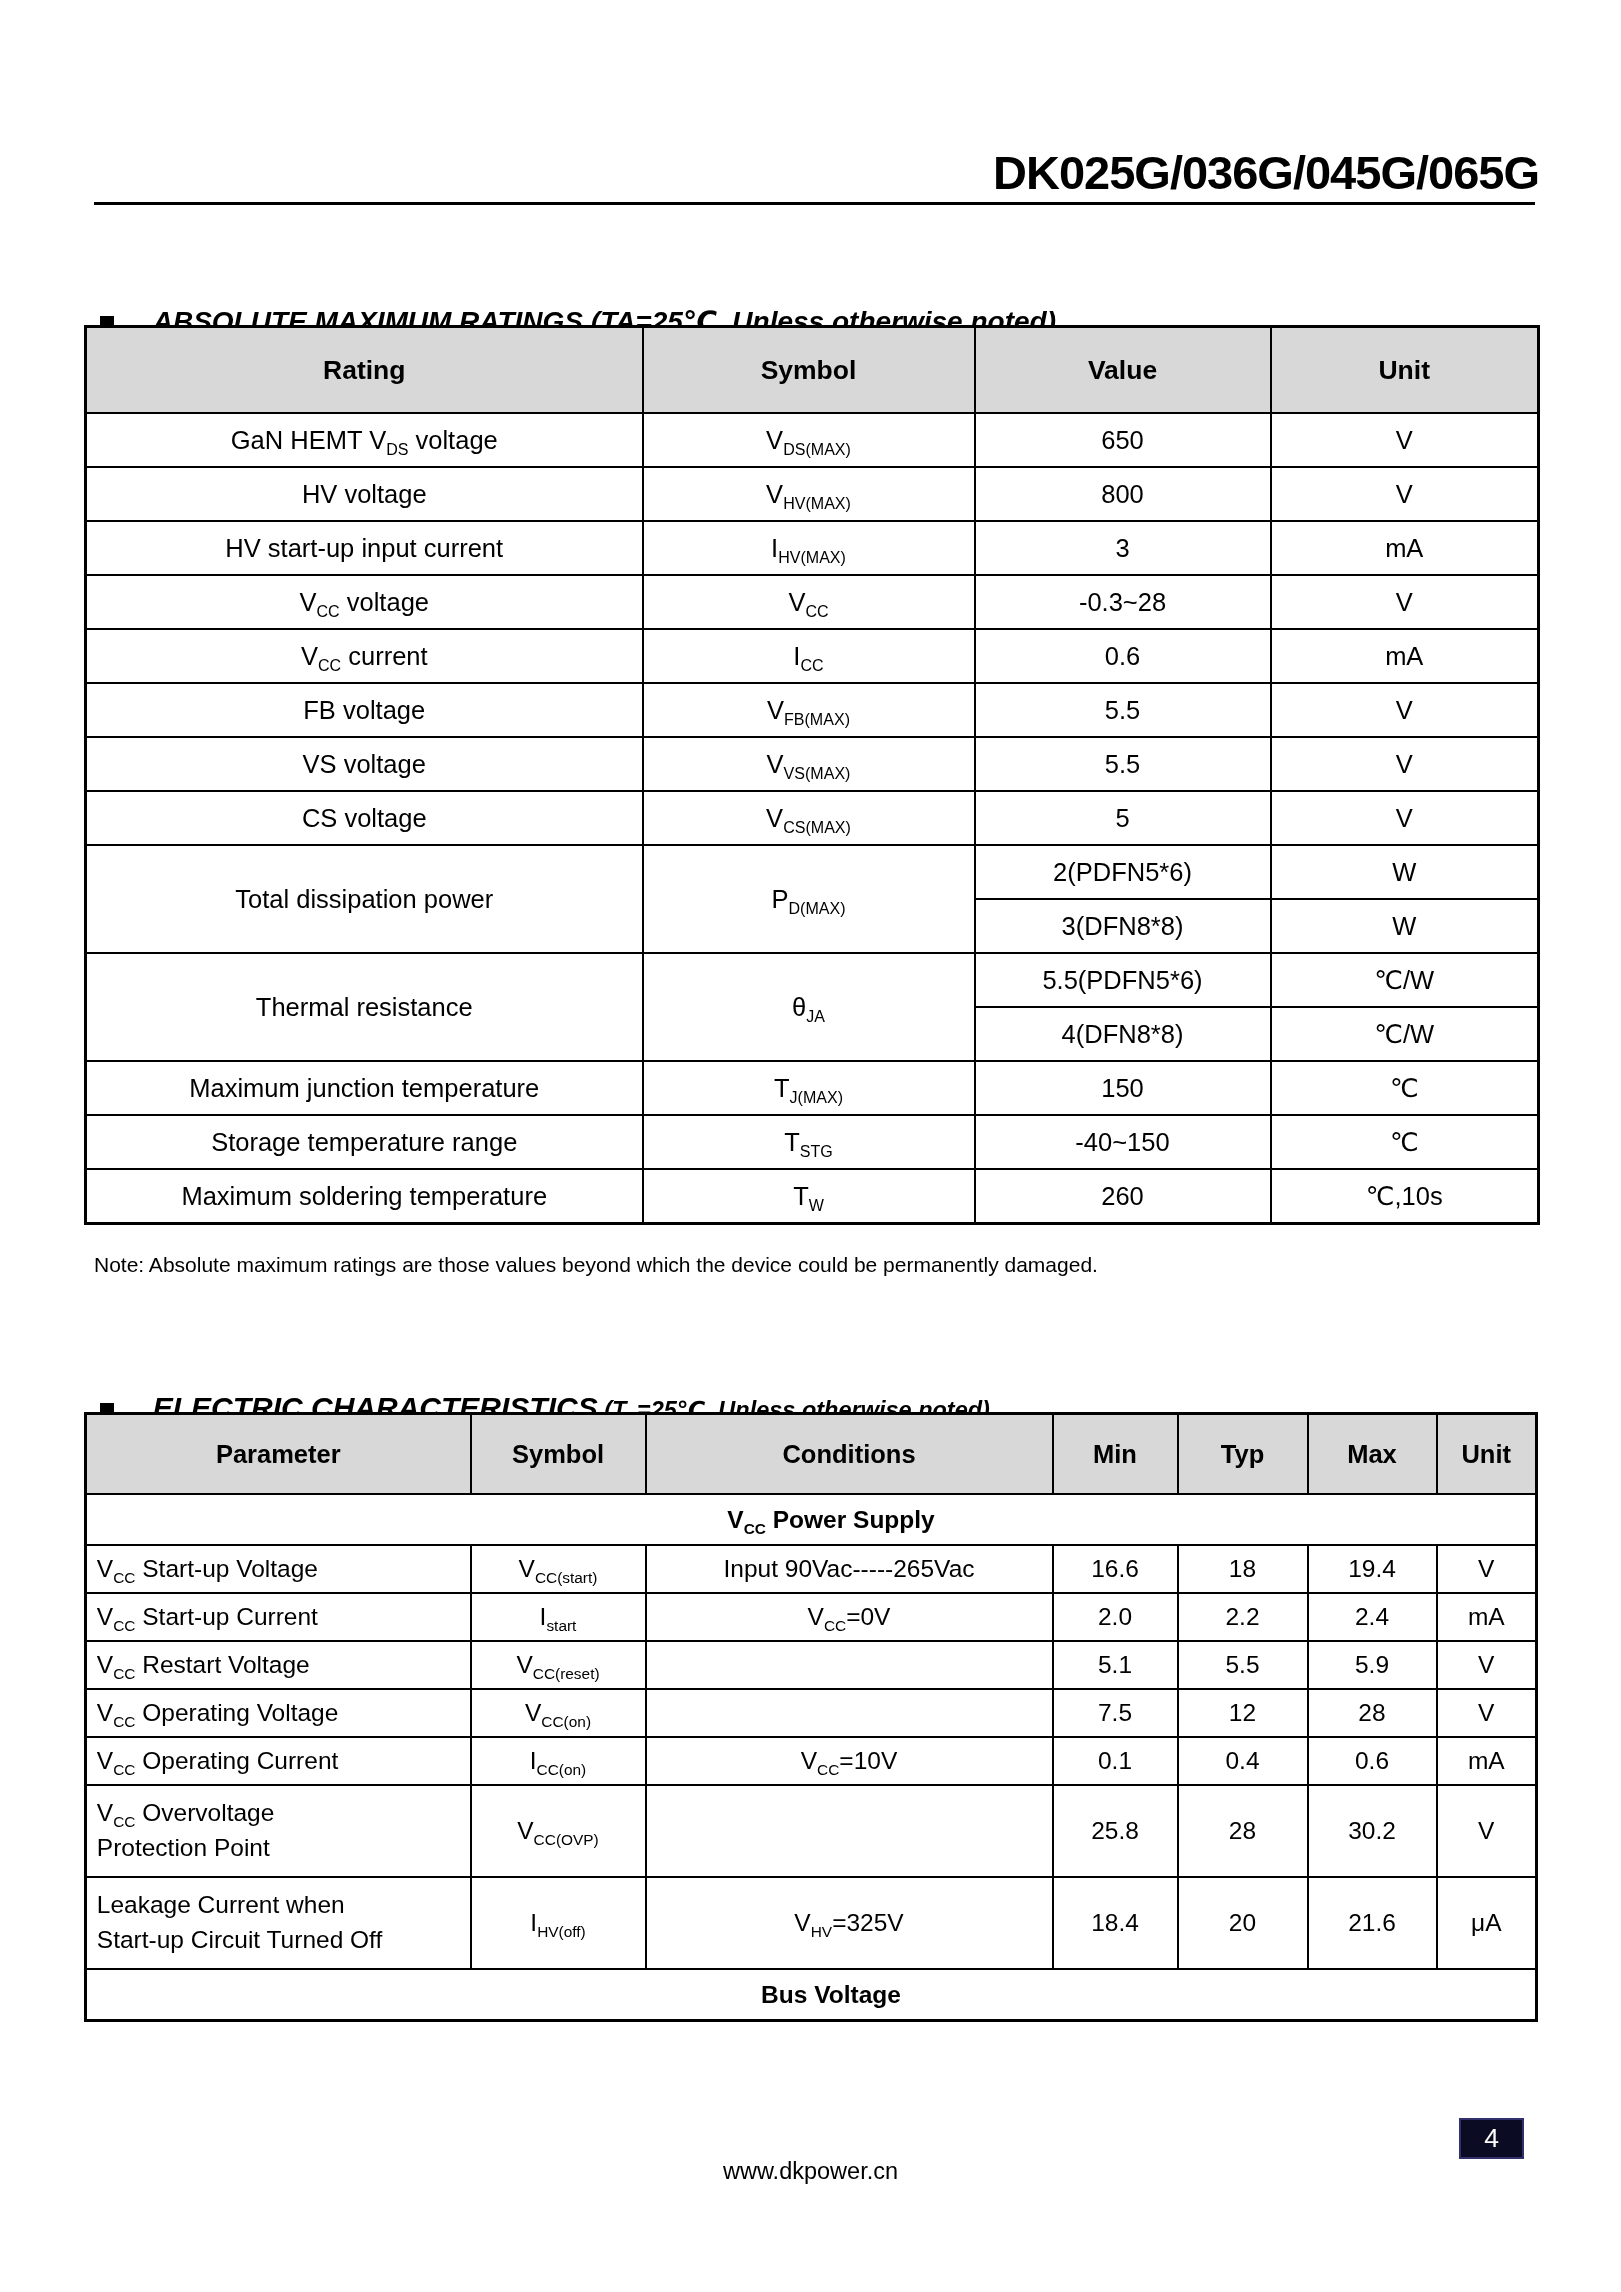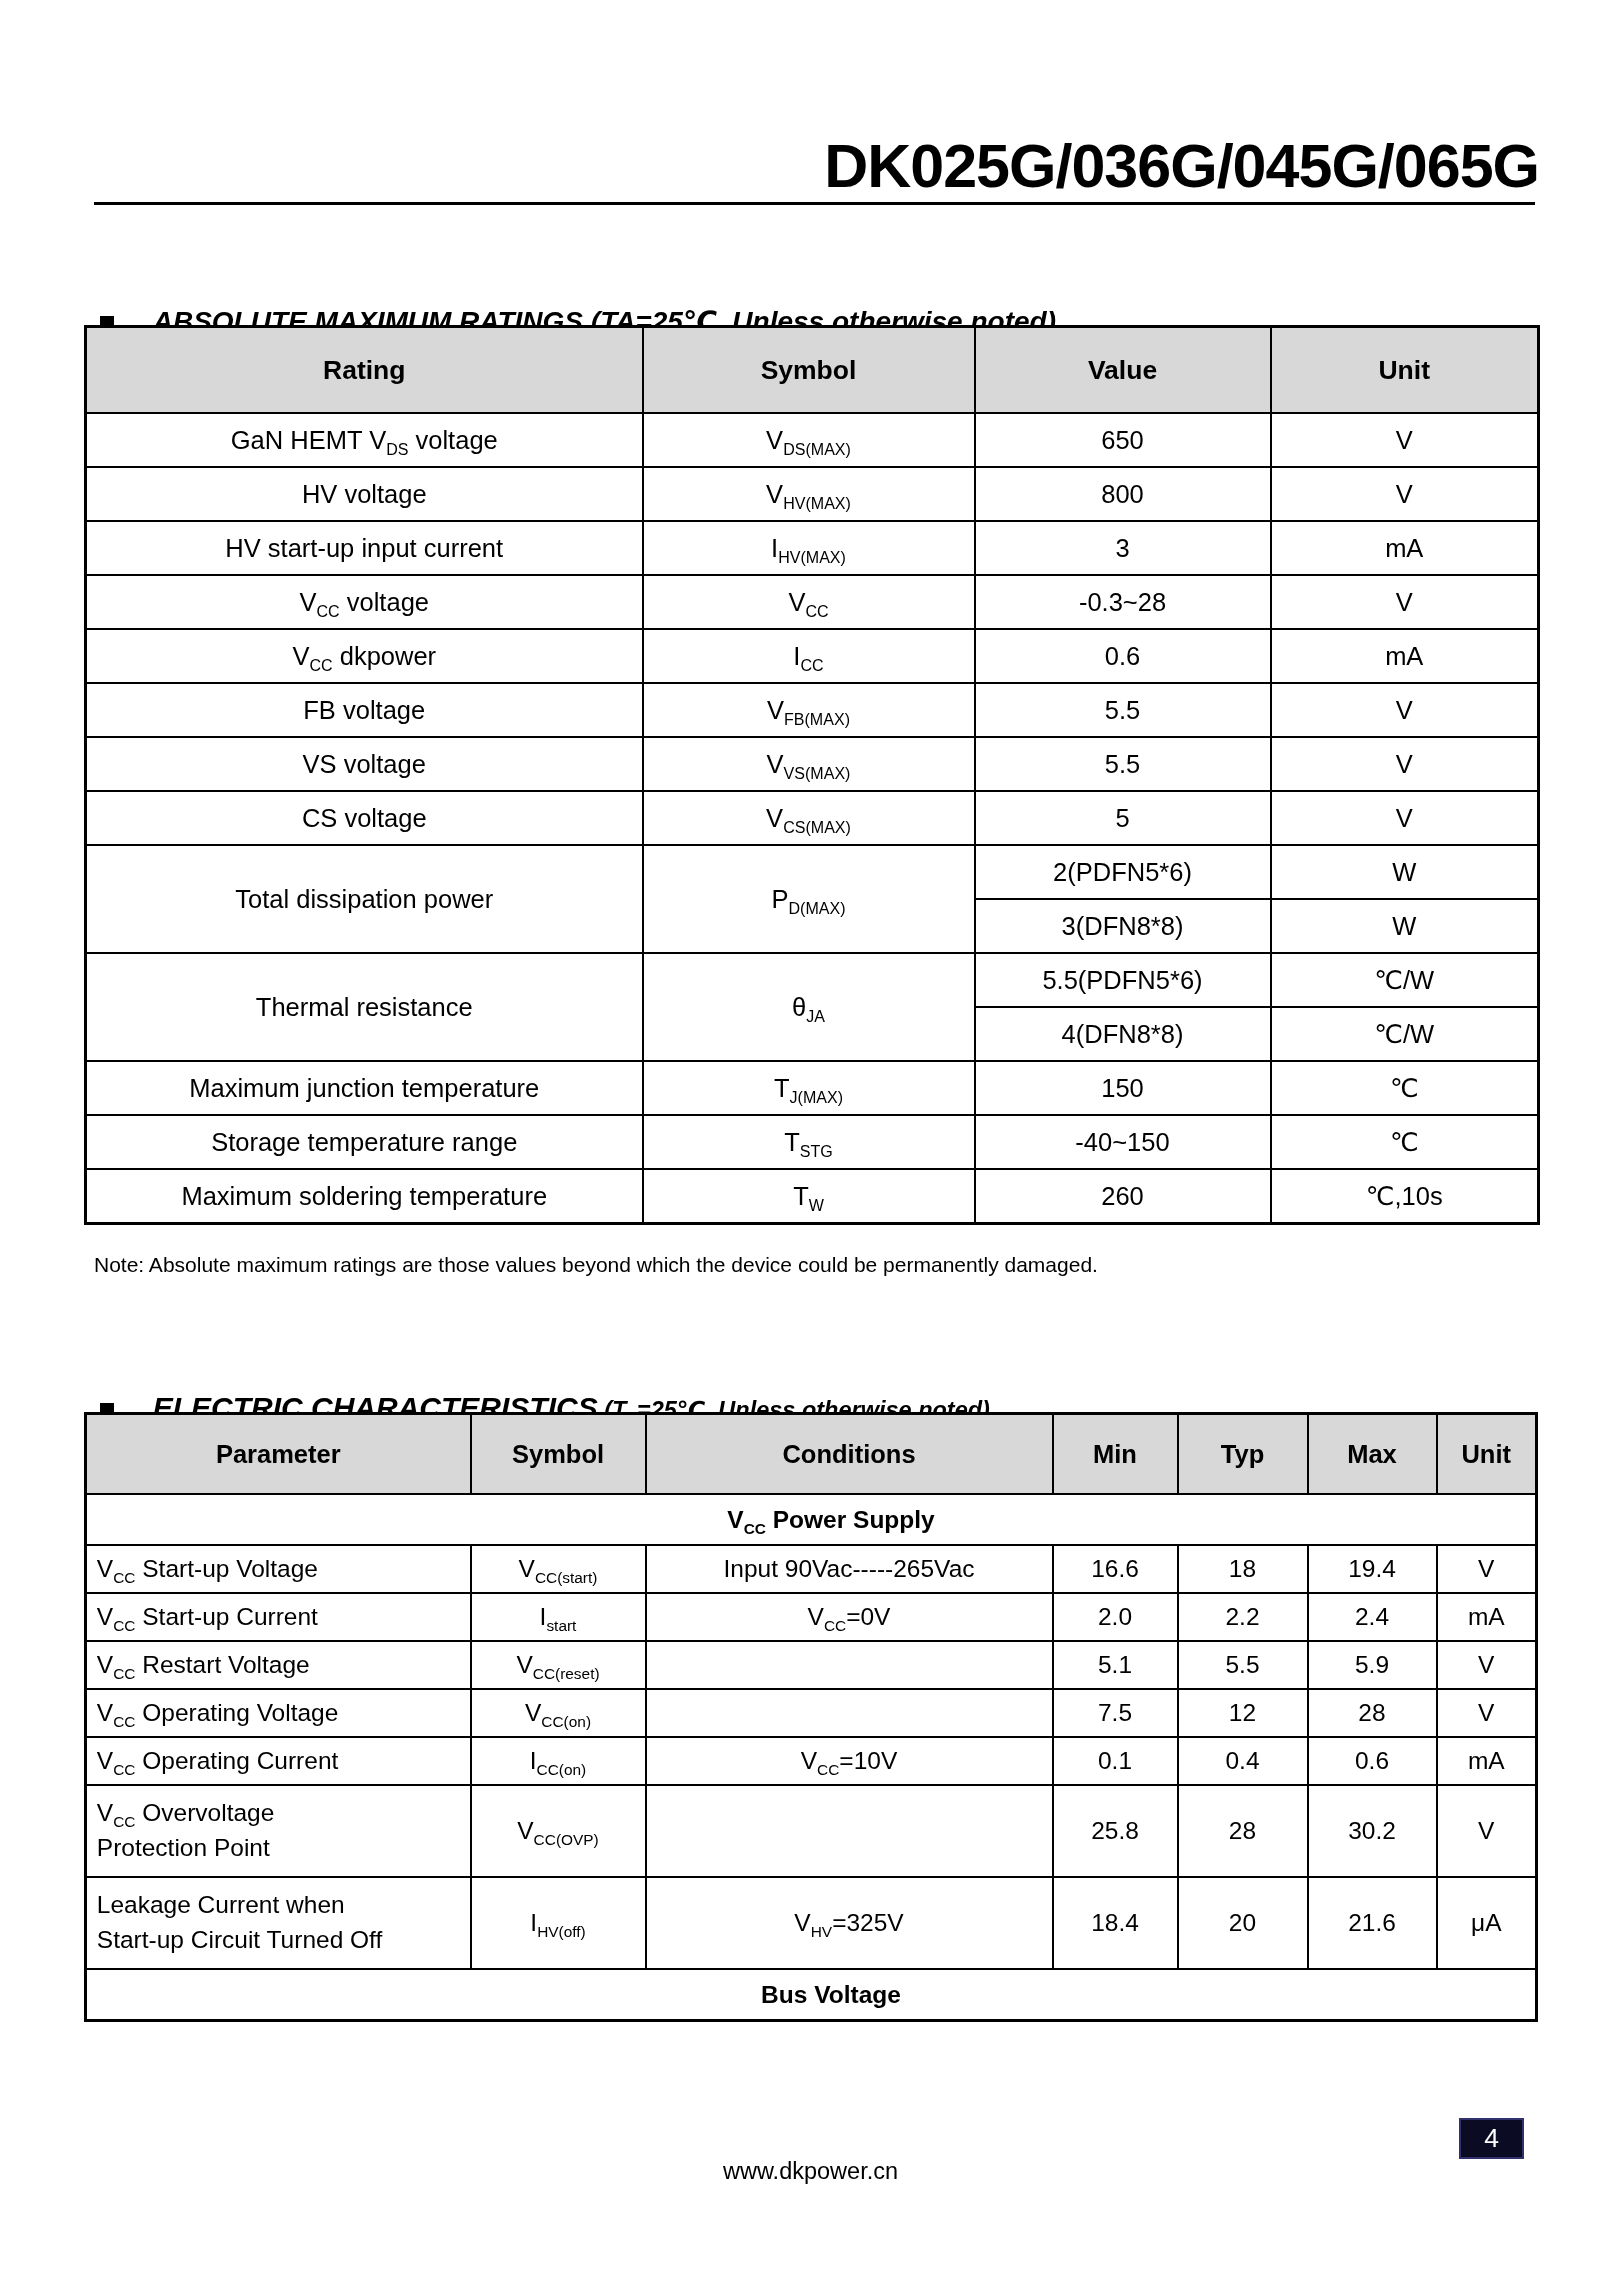--- a/index.html
+++ b/index.html
@@ -3,22 +3,22 @@
 <meta charset="utf-8">
 <style>
   html,body { margin:0; padding:0; background:#ffffff; }
   .page {
     position:relative; width:1621px; height:2293px; background:#ffffff;
     font-family:"Liberation Sans","DejaVu Sans",sans-serif; color:#000;
     overflow:hidden;
   }
   
   .doc-title {
-    position:absolute; top:131px; right:82px;
-    font-size:61px; font-weight:bold; letter-spacing:-1px; white-space:nowrap;
+    position:absolute; top:145px; right:82px;
+    font-size:47px; font-weight:bold; letter-spacing:-1px; white-space:nowrap;
   }
   .header-rule { position:absolute; top:202px; left:94px; right:86px; height:2.9px; background:#000; }
 
   
   .section-heading { position:absolute; left:100px; display:flex; align-items:center;margin-top:48px; }
   .section-heading .bullet { width:13.7px; height:13.7px; background:#000; flex:0 0 auto; margin-right:39px; margin-top:2px; }
   .heading-text {
     font-weight:bold; font-style:italic; white-space:nowrap;
     text-decoration:underline; text-decoration-thickness:2.9px; text-underline-offset:6.9px;
   }
@@ -107,21 +107,21 @@
         <td>3</td>
         <td>mA</td>
       </tr>
       <tr>
         <td class="rating"><span>V</span><sub>CC</sub><span> voltage</span></td>
         <td><span>V</span><sub>CC</sub></td>
         <td>-0.3~28</td>
         <td>V</td>
       </tr>
       <tr>
-        <td class="rating"><span>V</span><sub>CC</sub><span> dkpower</span></td>
+        <td class="rating"><span>V</span><sub>CC</sub><span> current</span></td>
         <td><span>I</span><sub>CC</sub></td>
         <td>0.6</td>
         <td>mA</td>
       </tr>
       <tr>
         <td class="rating"><span>FB voltage</span><sub></sub><span></span></td>
         <td><span>V</span><sub>FB(MAX)</sub></td>
         <td>5.5</td>
         <td>V</td>
       </tr>

